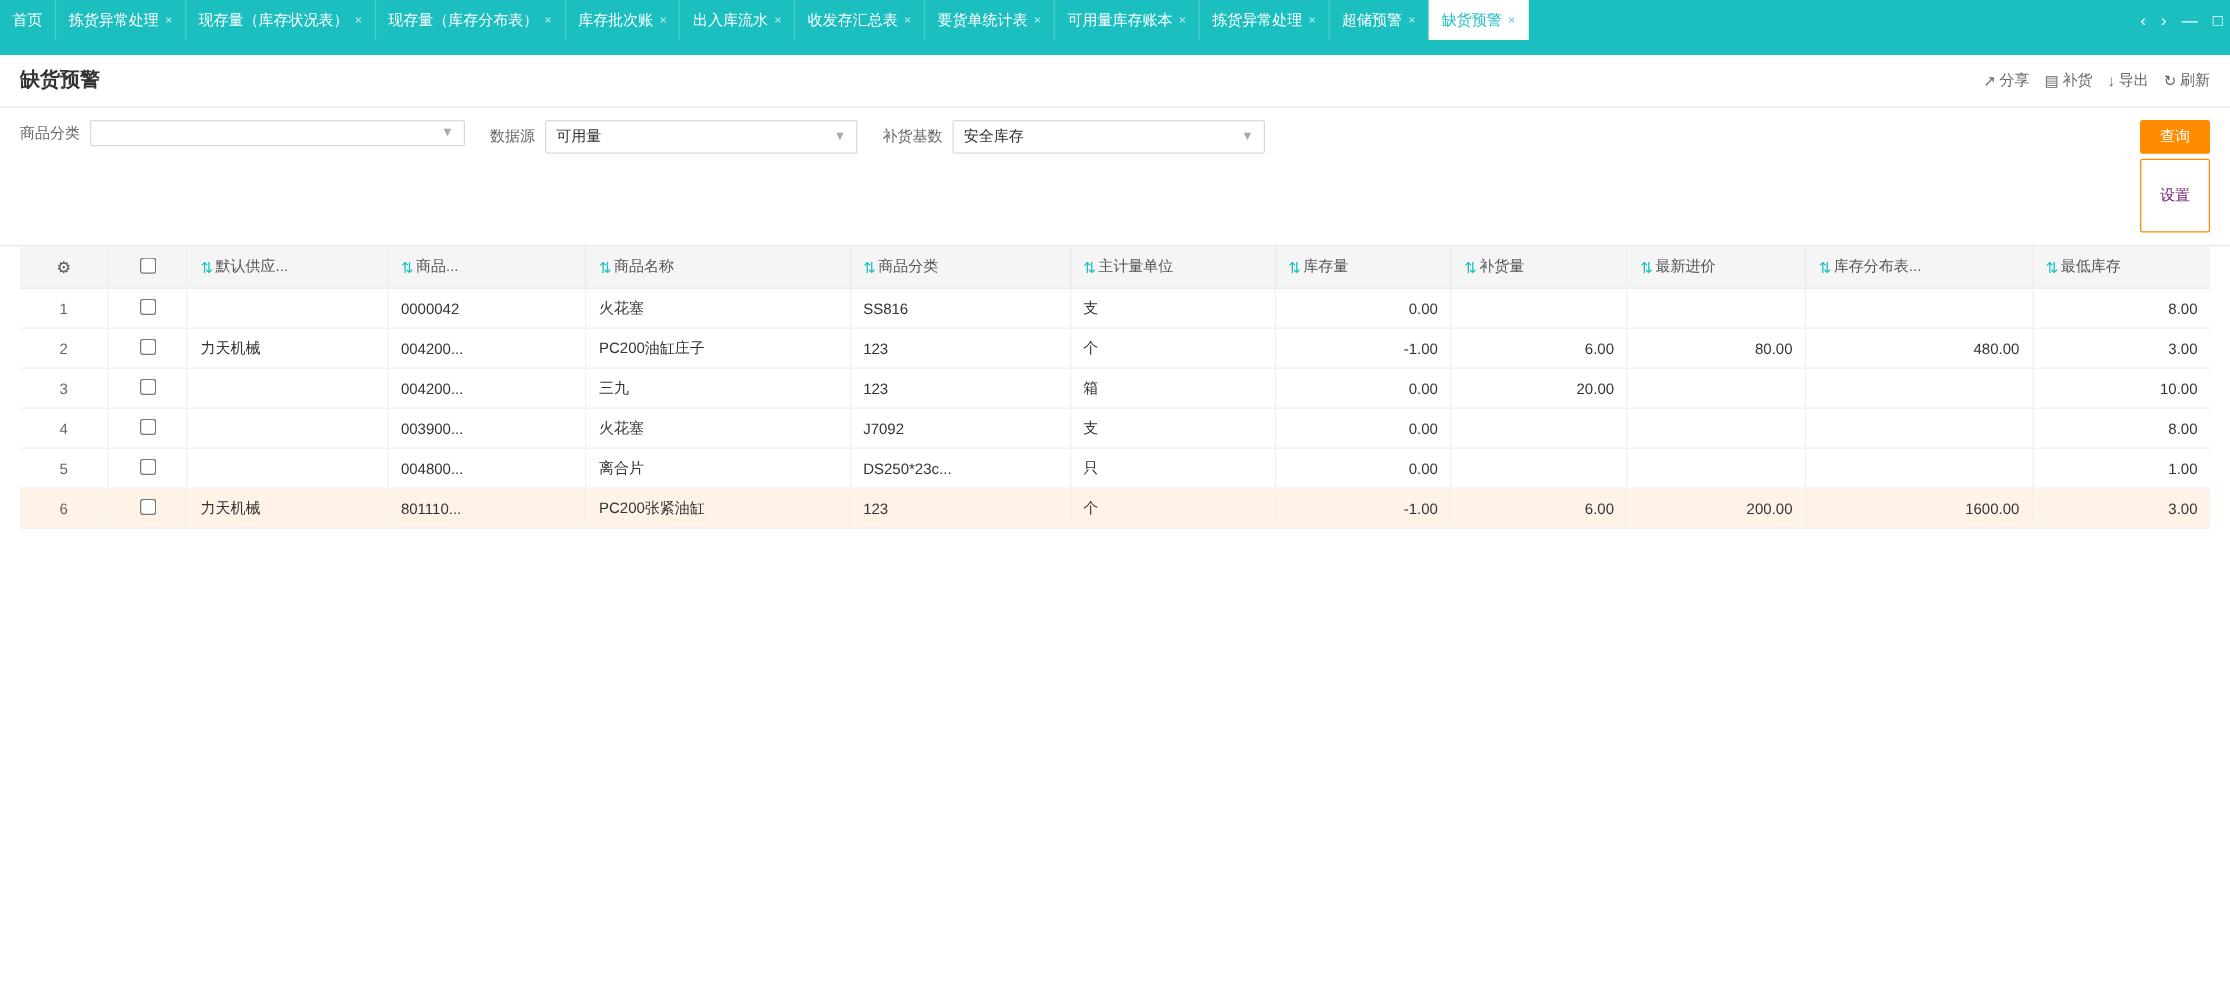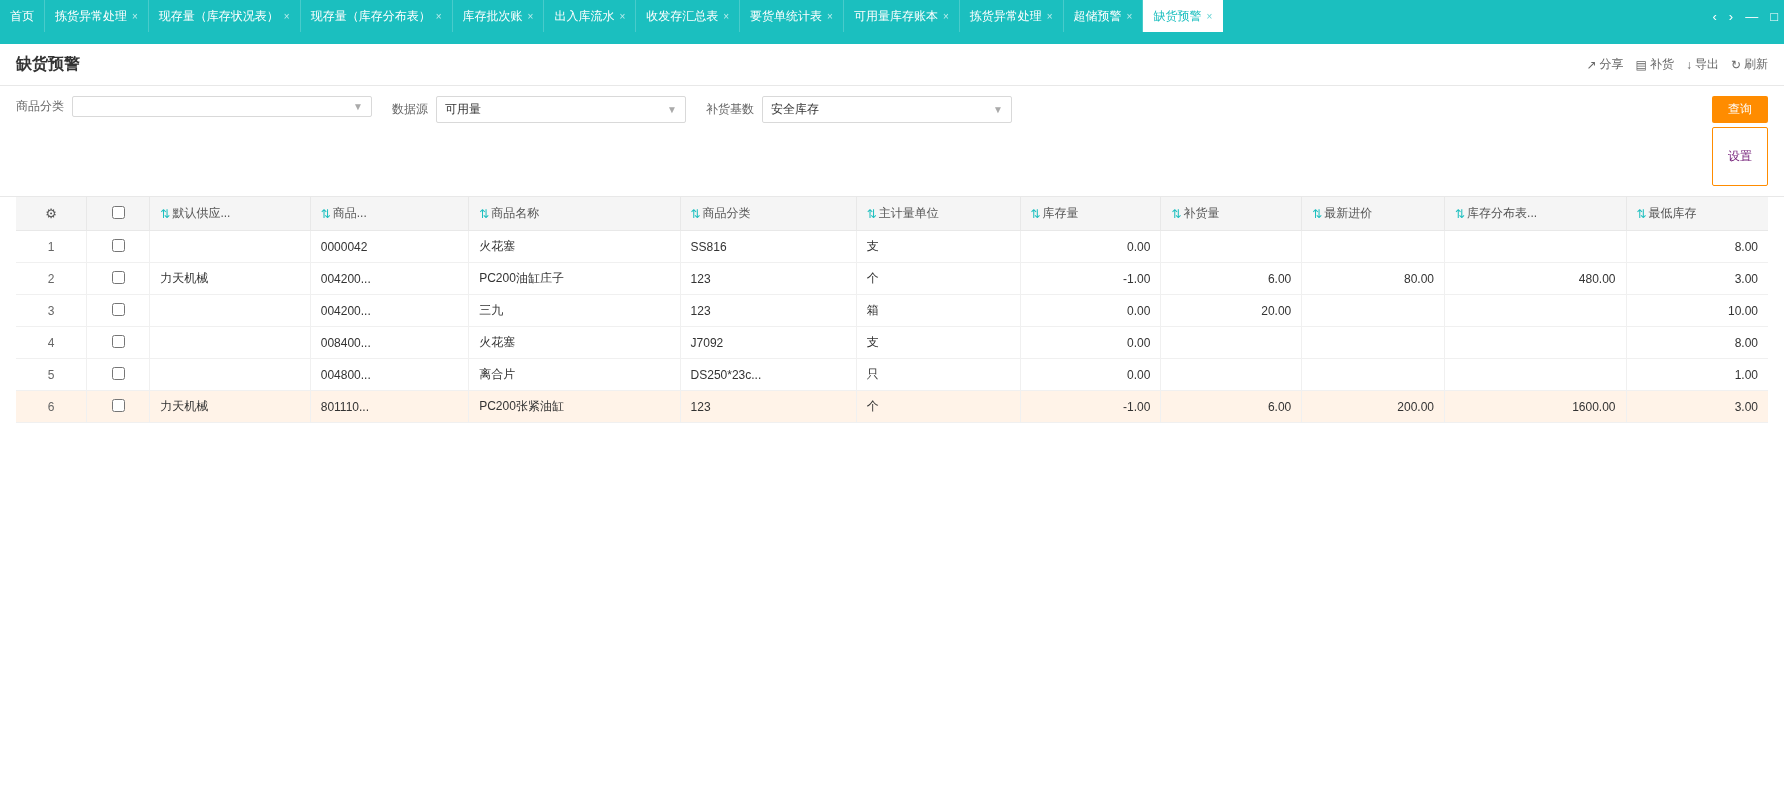--- a/index.html
+++ b/index.html
@@ -441,21 +441,21 @@
     <td class="col-stock num">0.00</td>
     <td class="col-replenish num">20.00</td>
     <td class="col-latestprice num"></td>
     <td class="col-estimated num"></td>
     <td class="col-minstk num">10.00</td>
   </tr>
           <tr>
     <td class="col-index">4</td>
     <td class="col-checkbox" style="text-align:center;"><input type="checkbox" style=""></td>
     <td class="col-supplier"></td>
-    <td class="col-goods-code">008400...</td>
+    <td class="col-goods-code">003900...</td>
     <td class="col-goods-name">火花塞</td>
     <td class="col-spec">J7092</td>
     <td class="col-unit">支</td>
     <td class="col-stock num">0.00</td>
     <td class="col-replenish num"></td>
     <td class="col-latestprice num"></td>
     <td class="col-estimated num"></td>
     <td class="col-minstk num">8.00</td>
   </tr>
           <tr>

